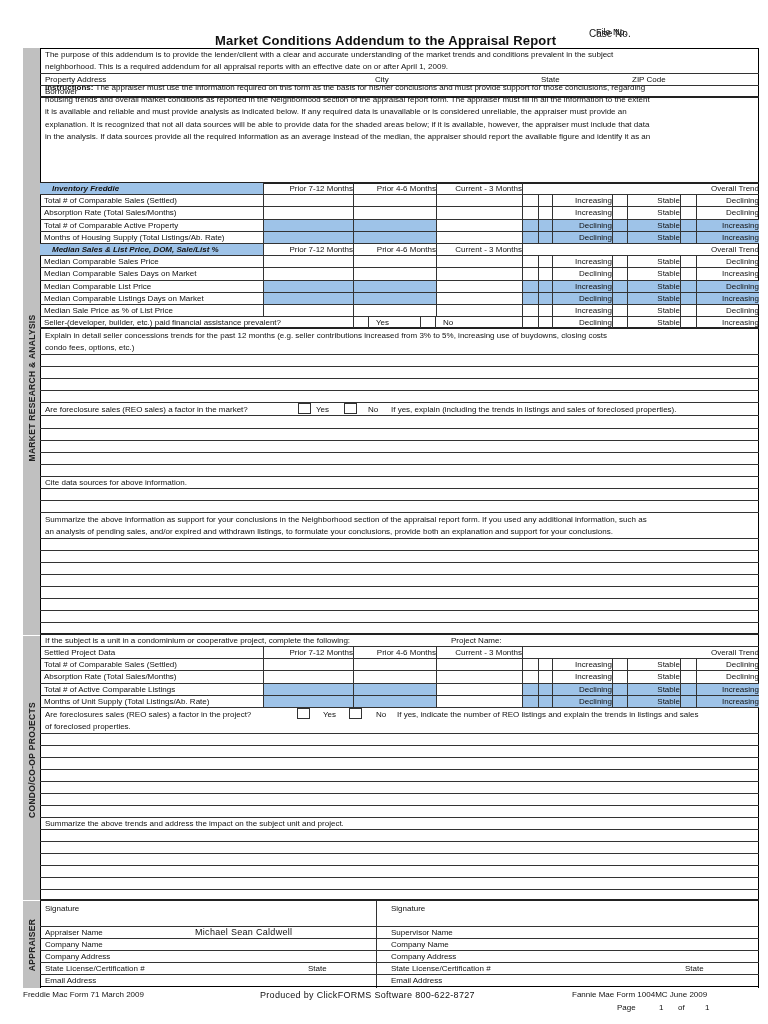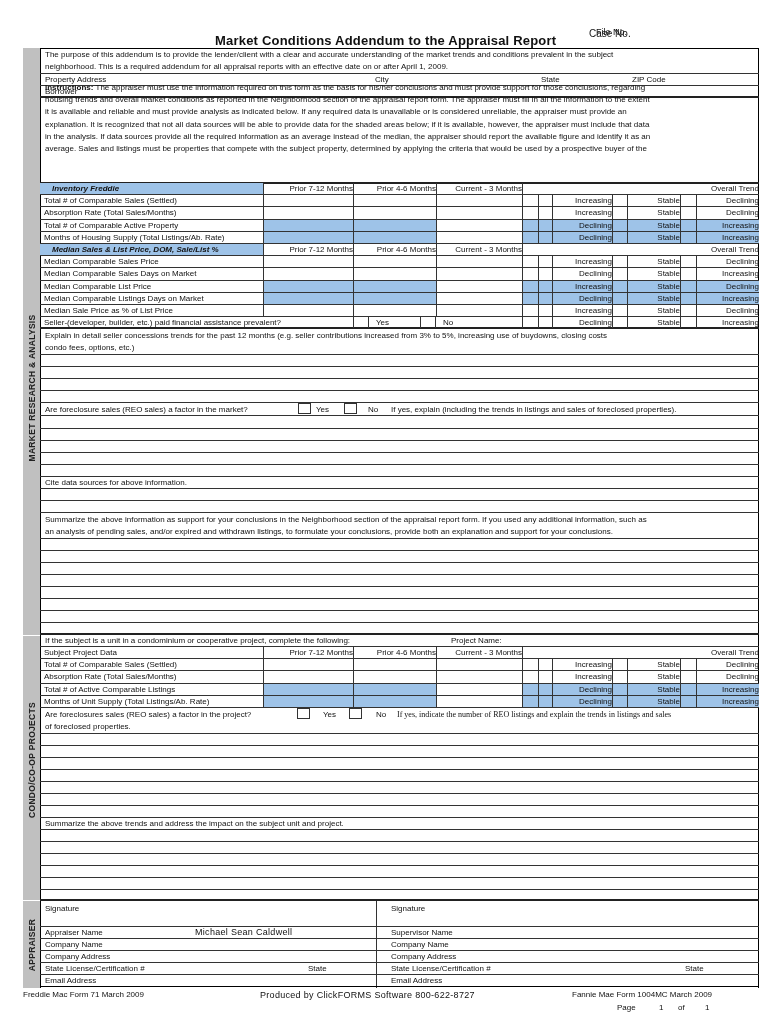--- a/index.html
+++ b/index.html
@@ -51,21 +51,21 @@
 <div class="row" style="top:85px;height:1px;"></div>
 <div class="txt" style="left:45px;top:87px;">Borrower</div>
 <div class="row thick" style="top:96px;height:1px;"></div>
 
 <div class="para" style="top:82px;">
   <b>Instructions:</b><span> The appraiser must use the information required on this form as the basis for his/her conclusions and must provide support for those conclusions, regarding</span><br>
   <span>housing trends and overall market conditions as reported in the Neighborhood section of the appraisal report form. The appraiser must fill in all the information to the extent</span><br>
   <span>it is available and reliable and must provide analysis as  indicated below. If any required data is unavailable or is considered unreliable, the appraiser must provide an</span><br>
   <span>explanation. It is recognized that not all data sources will be able to provide data for the shaded areas below; if it is available, however, the appraiser must include that data</span><br>
   <span>in the analysis. If data sources provide all the required information as an average instead of the median, the appraiser should report the available figure and identify it as an</span><br>
-  <span>average. Sales and listings must be properties that compete with the subject property, determined by applying the criteria that would be used by a prospective buyer of the</span><br>
+  <br>
 </div>
 <div class="row thick" style="top:182px;height:1px;"></div>
 
 <div id="inv-table">
     <div class="abs hdrblue" style="left:40px;top:183px;width:223px;height:12.2px;border-bottom:1px solid #333;">
     <span class="txt" style="left:12px;top:1px;">Inventory Freddie</span>
     </div>
     <div class="abs ctr" style="left:263px;top:183px;width:90px;height:12.2px;border-left:1px solid #333;border-bottom:1px solid #333;">
       <span class="txt" style="left:0;right:0;top:1px;">Prior 7-12 Months</span>
     </div>
@@ -164,21 +164,21 @@
 <div class="row" style="top:598px;height:1px;"></div>
 <div class="row" style="top:610px;height:1px;"></div>
 <div class="row" style="top:622px;height:1px;"></div>
 <div class="row thick" style="top:633px;height:1px;"></div>
 
 <div class="txt" style="left:45px;top:636px;">If the subject is a unit in a condominium or cooperative project, complete the following:</div>
 <div class="txt" style="left:451px;top:636px;">Project Name:</div>
 <div class="row" style="top:646px;height:1px;"></div>
 <div id="condo-table">
     <div class="abs " style="left:40px;top:647px;width:223px;height:12.2px;border-bottom:1px solid #333;">
-    <span class="txt" style="left:4px;top:1px;">Subject Project Data</span>
+    <span class="txt" style="left:4px;top:1px;">Settled Project Data</span>
     </div>
     <div class="abs ctr" style="left:263px;top:647px;width:90px;height:12.2px;border-left:1px solid #333;border-bottom:1px solid #333;">
       <span class="txt" style="left:0;right:0;top:1px;">Prior 7-12 Months</span>
     </div>
     <div class="abs ctr" style="left:353px;top:647px;width:83px;height:12.2px;border-left:1px solid #333;border-bottom:1px solid #333;">
       <span class="txt" style="left:0;right:0;top:1px;">Prior 4-6 Months</span>
     </div>
     <div class="abs ctr" style="left:436px;top:647px;width:86px;height:12.2px;border-left:1px solid #333;border-bottom:1px solid #333;">
       <span class="txt" style="left:0;right:0;top:1px;">Current - 3 Months</span>
     </div>
@@ -233,21 +233,21 @@
     <span class="txt ctr" style="left:628px;width:52px;top:696.8px;">Stable</span>
     <div class="abs" style="left:680px;top:695.8px;width:17px;height:11.2px;border-left:1px solid #333;border-right:1px solid #333;"></div>
     <span class="txt ctr" style="left:697px;width:62px;top:696.8px;">Increasing</span>
   </div>
 
 <div class="txt" style="left:45px;top:710px;">Are foreclosures sales (REO sales) a factor in the project?</div>
 <div class="cb" style="left:297px;top:708px;"></div>
 <div class="txt" style="left:323px;top:710px;">Yes</div>
 <div class="cb" style="left:349px;top:708px;"></div>
 <div class="txt" style="left:376px;top:710px;">No</div>
-<div class="txt" style="left:397px;top:710px;font-family:Liberation Serif, serif;">If yes, indicate the number of REO listings and explain the trends in listings and sales</div>
+<div class="txt" style="left:397px;top:710px;">If yes, indicate the number of REO listings and explain the trends in listings and sales</div>
 <div class="txt" style="left:45px;top:722px;">of foreclosed properties.</div>
 <div class="row" style="top:733px;height:1px;"></div>
 <div class="row" style="top:745px;height:1px;"></div>
 <div class="row" style="top:757px;height:1px;"></div>
 <div class="row" style="top:769px;height:1px;"></div>
 <div class="row" style="top:781px;height:1px;"></div>
 <div class="row" style="top:793px;height:1px;"></div>
 <div class="row" style="top:805px;height:1px;"></div>
 <div class="row" style="top:817px;height:1px;"></div>
 
@@ -283,21 +283,21 @@
 <div class="txt" style="left:391px;top:964px;">State License/Certification #</div>
 <div class="txt" style="left:685px;top:964px;">State</div>
 <div class="row" style="top:974px;height:1px;"></div>
 
 <div class="txt" style="left:45px;top:976px;">Email Address</div>
 <div class="txt" style="left:391px;top:976px;">Email Address</div>
 <div class="row" style="top:986px;height:1px;border-bottom:1px solid #000;"></div>
 
 <div class="footer-txt" style="left:23px;top:990px;">Freddie Mac Form 71 March 2009</div>
 <div class="footer-txt" style="left:260px;top:990px;font-size:9px;letter-spacing:0.3px;">Produced by ClickFORMS Software 800-622-8727</div>
-<div class="footer-txt" style="left:572px;top:990px;">Fannie Mae Form 1004MC March 2009</div>
+<div class="footer-txt" style="left:572px;top:990px;">Fannie Mae Form 1004MC June 2009</div>
 <div class="footer-txt" style="left:617px;top:1003px;">Page</div>
 <div class="footer-txt" style="left:659px;top:1003px;">1</div>
 <div class="footer-txt" style="left:678px;top:1003px;">of</div>
 <div class="footer-txt" style="left:705px;top:1003px;">1</div>
 
 <div id="med-tmp">
     <div class="abs hdrblue" style="left:40px;top:244px;width:223px;height:12.2px;border-bottom:1px solid #333;">
     <span class="txt" style="left:12px;top:1px;">Median Sales &amp; List Price, DOM, Sale/List %</span>
     </div>
     <div class="abs ctr" style="left:263px;top:244px;width:90px;height:12.2px;border-left:1px solid #333;border-bottom:1px solid #333;">

